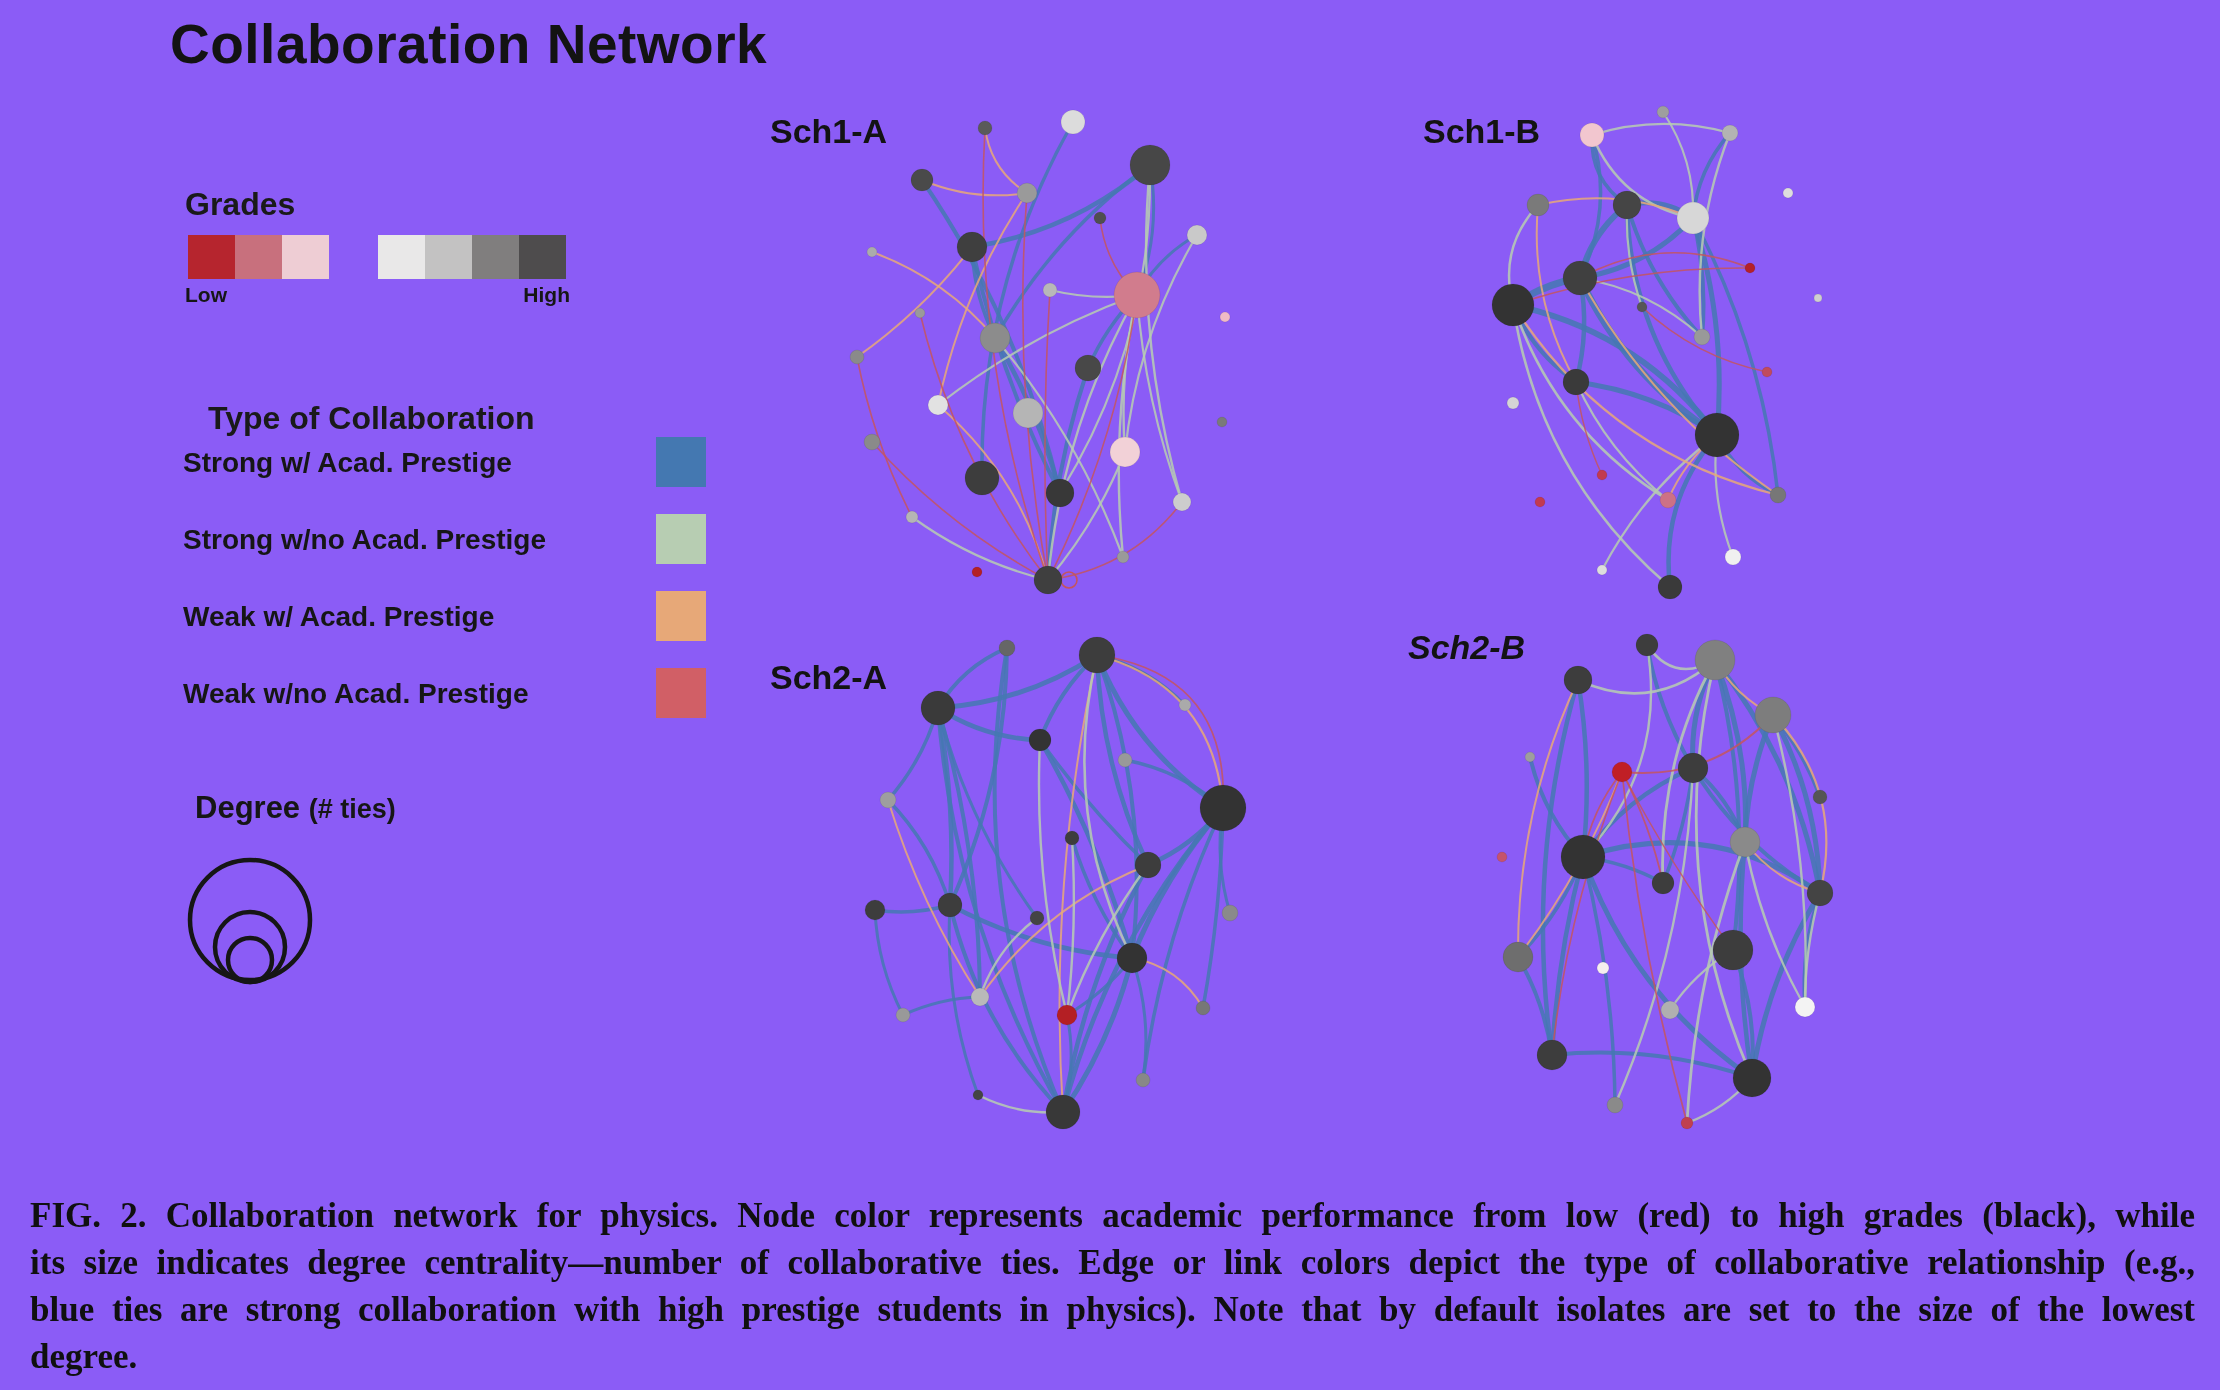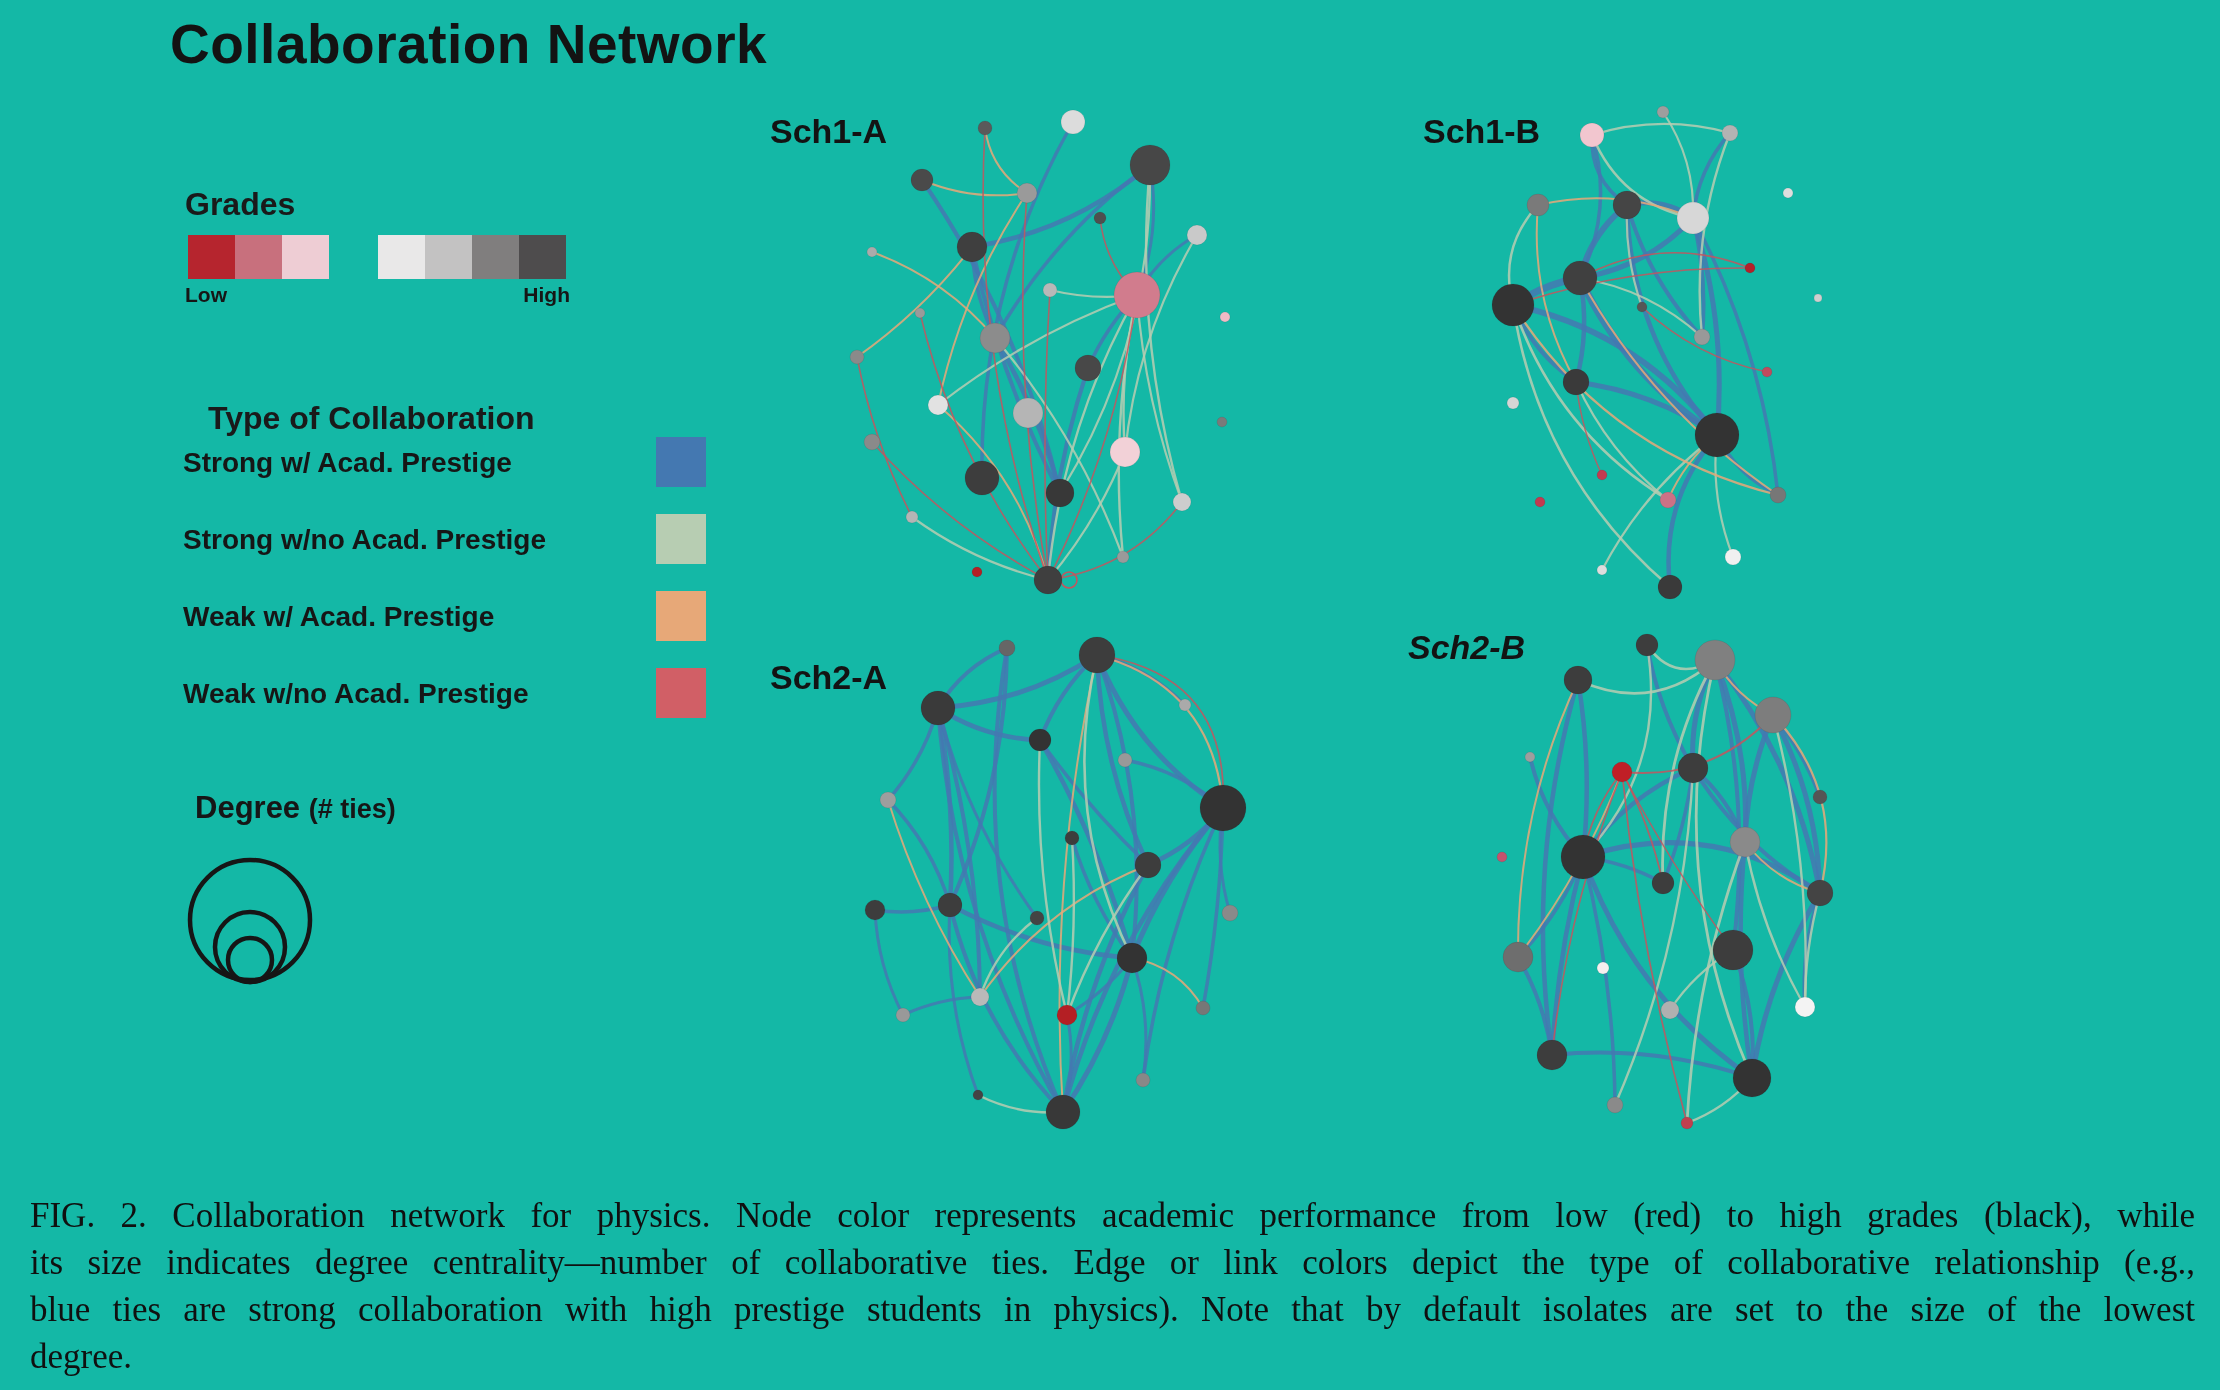--- a/index.html
+++ b/index.html
@@ -1,37 +1,37 @@
 <!DOCTYPE html>
 <html><head>
 <meta charset="utf-8">
 <style>
   html,body{margin:0;padding:0;background:#fff;}
-  .page{position:relative;width:2220px;height:1390px;background:#14b8a6;overflow:hidden;
+  .page{position:relative;width:2220px;height:1390px;background:#8b5cf6;overflow:hidden;
         font-family:"Liberation Sans",sans-serif;color:#161616;}
   .abs{position:absolute;}
   .title{left:170px;top:12px;font-size:55px;font-weight:bold;letter-spacing:0.5px;color:#131313;}
   .lg-head{font-weight:bold;color:#1a1a1a;}
   .grades-head{left:185px;top:186px;font-size:32px;}
   .gradebar{top:235px;display:flex;}
   .redbar{left:188px;}
   .graybar{left:378px;}
   .gsw{width:47px;height:44px;display:inline-block;}
   .lowhigh{left:185px;top:283px;width:385px;display:flex;justify-content:space-between;
            font-size:21px;font-weight:bold;}
   .collab-head{left:208px;top:360px;font-size:32px;margin-top:40px;}
   .collab-row{left:183px;width:530px;height:52px;display:flex;align-items:center;}
   .collab-label{font-size:28px;font-weight:bold;white-space:nowrap;}
   .type-swatch{position:absolute;left:473px;top:0px;width:50px;height:50px;}
   .degree-head{left:195px;top:790px;font-size:31px;font-weight:bold;}
   .degree-suffix{font-size:27px;font-weight:bold;}
   .panel-label{font-size:34px;font-weight:bold;color:#131313;}
   svg.panel{position:absolute;}
   .caption{left:30px;top:1192px;width:2165px;font-family:"Liberation Serif",serif;
-           font-size:35px;line-height:47px;color:#101010;}
+           font-size:35px;line-height:47px;color:#101010;font-weight:bold;}
   .just{text-align:justify;text-align-last:justify;}
 </style>
 </head>
 <body>
 
 <div class="page">
 
   <div class="abs title">Collaboration Network</div>
 
   <div class="abs lg-head grades-head">Grades</div>

